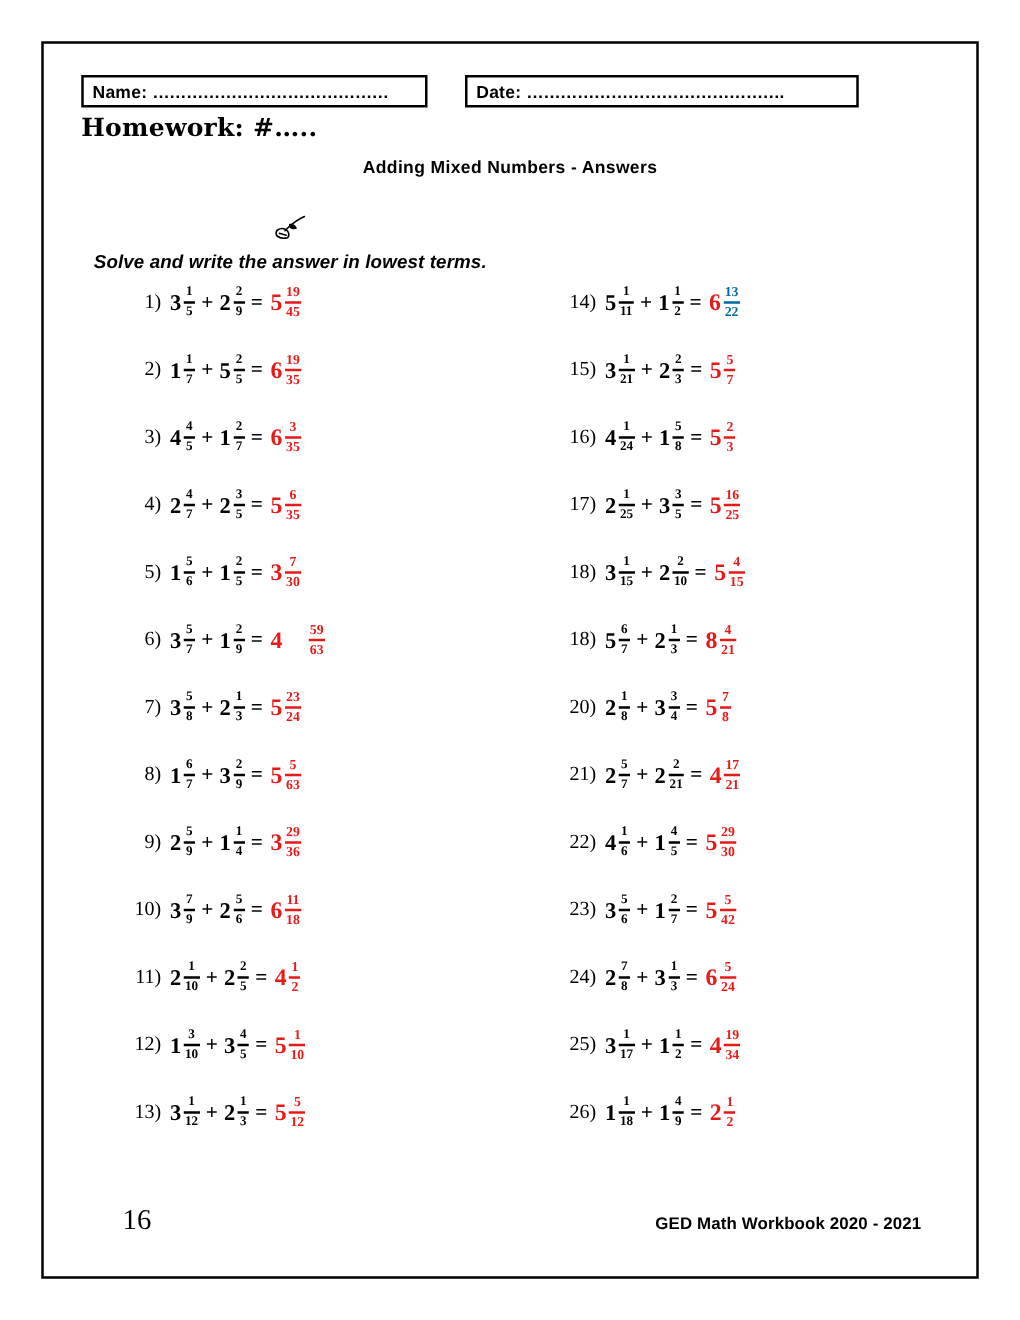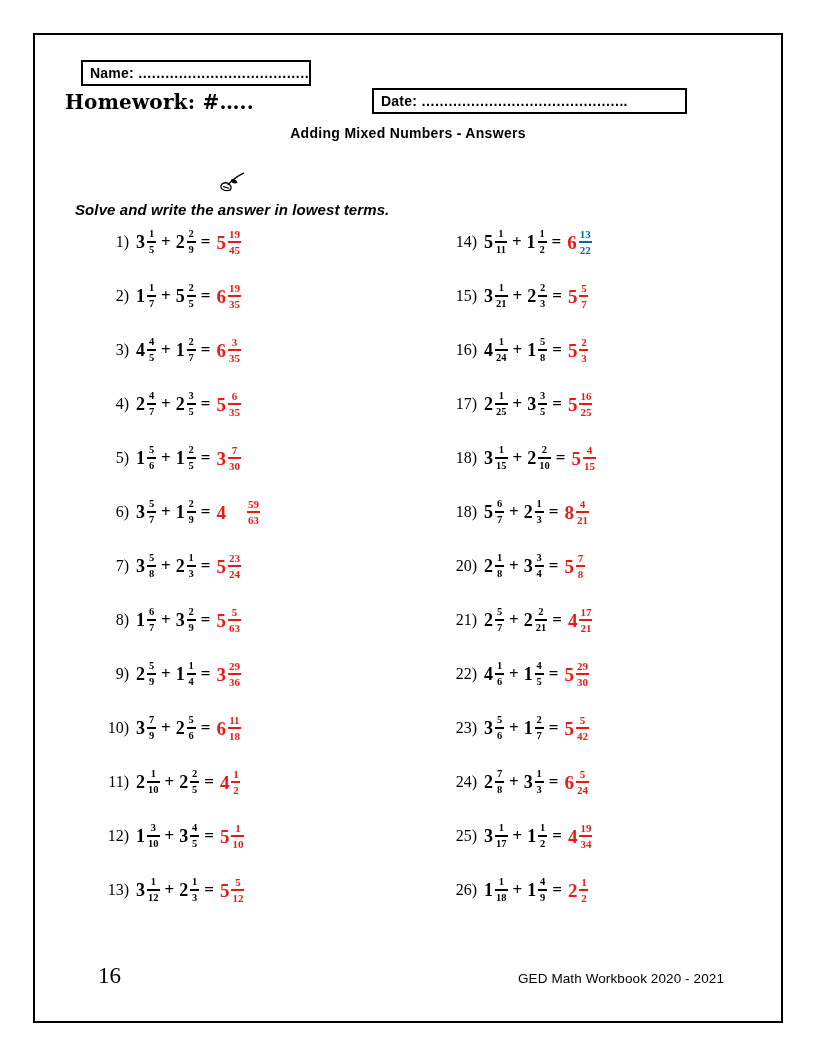--- a/index.html
+++ b/index.html
@@ -39,22 +39,22 @@
     top: 0;
     height: 26px;
     border: 2px solid #000000;
     box-sizing: border-box;
     display: flex;
     align-items: center;
     padding-left: 7px;
     overflow: hidden;
     white-space: nowrap;
   }
-  .field-box.name { left: 16px; width: 230px; }
-  .field-box.date { left: 307px; width: 315px; margin-top: 28px; }
+  .field-box.name { left: 0; width: 277px; }
+  .field-box.date { left: 307px; width: 315px; }
   .field-label {
     font-weight: bold;
     font-size: 14px;
     letter-spacing: 0.2px;
   }
   .field-dots {
     font-weight: bold;
     font-size: 14px;
     margin-left: 4px;
     letter-spacing: -0.5px;
@@ -201,23 +201,23 @@
   
   .page-number {
     position: absolute;
     left: 98px;
     top: 963px;
     font-family: "Liberation Serif", serif;
     font-size: 23px;
   }
   .footer-note {
     position: absolute;
-    right: 92px;
+    right: 79px;
     top: 971px;
-    font-weight: normal;
+    font-weight: bold;
     font-size: 13.5px;
     letter-spacing: 0.1px;
     white-space: nowrap;
     text-align: center;
   }
 </style>
 </head>
 <body>
 
 <div class="page-frame"></div>

